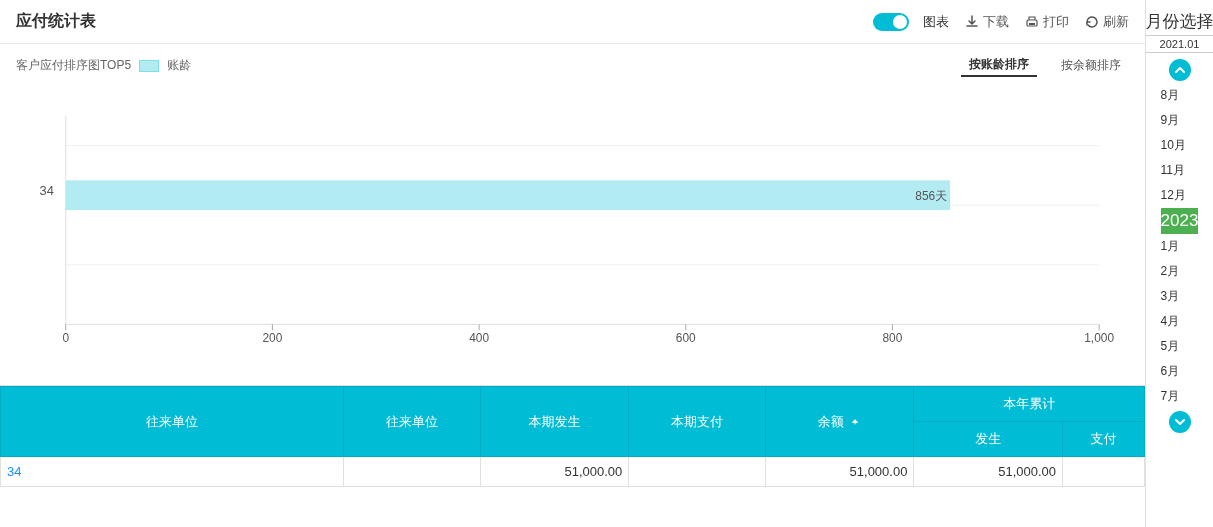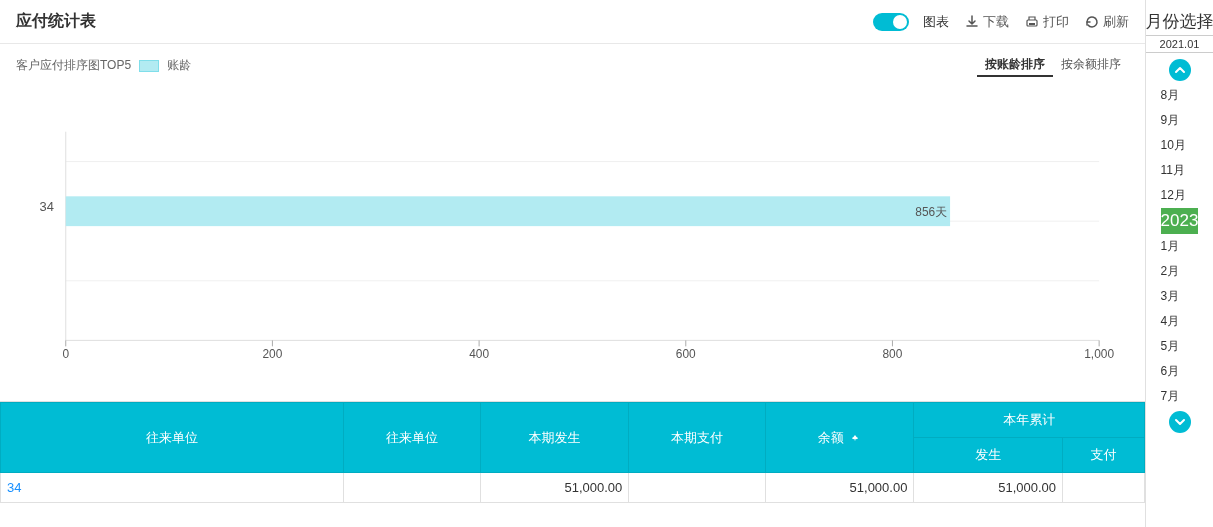--- a/index.html
+++ b/index.html
@@ -14,24 +14,24 @@
     .header-title { font-size: 16px; font-weight: bold; color: #333; }
     .header-actions { display: flex; align-items: center; gap: 16px; }
     .toggle-switch { display: flex; align-items: center; gap: 14px; cursor: pointer; }
     .toggle-track { width: 36px; height: 18px; background: #00bcd4; border-radius: 9px; position: relative; display: inline-block; }
     .toggle-thumb { width: 14px; height: 14px; background: #fff; border-radius: 50%; position: absolute; top: 2px; right: 2px; }
     .toggle-label { color: #333; font-size: 13px; }
     .action-btn { display: flex; align-items: center; gap: 4px; color: #555; cursor: pointer; font-size: 13px; }
 
     
     .chart-section { padding: 10px 16px; background: #fff; flex-shrink: 0; }
-    .chart-header { display: flex; align-items: center; justify-content: space-between; margin-bottom: 24px; }
+    .chart-header { display: flex; align-items: center; justify-content: space-between; margin-bottom: 8px; }
     .chart-legend { display: flex; align-items: center; gap: 8px; font-size: 12px; color: #666; }
     .legend-box { width: 20px; height: 12px; background: #b2ebf2; border: 1px solid #80deea; display: inline-block; }
-    .chart-sort-btns { display: flex; gap: 0; }
+    .chart-sort-btns { display: flex; gap: 16px; align-items: flex-end; }
     .sort-btn { font-size: 12px; color: #555; cursor: pointer; padding: 2px 8px; border-bottom: 1px solid transparent; }
     .sort-btn.active { color: #333; border-bottom: 2px solid #333; font-weight: bold; }
 
     
     .chart-canvas { position: relative; height: 290px; margin-left: 10px; margin-right: 10px; }
     .chart-svg { width: 100%; height: 100%; }
 
     
     .table-section { background: #fff; border-top: 1px solid #e0e0e0; flex: 1; }
     .data-table { width: 100%; border-collapse: collapse; }

